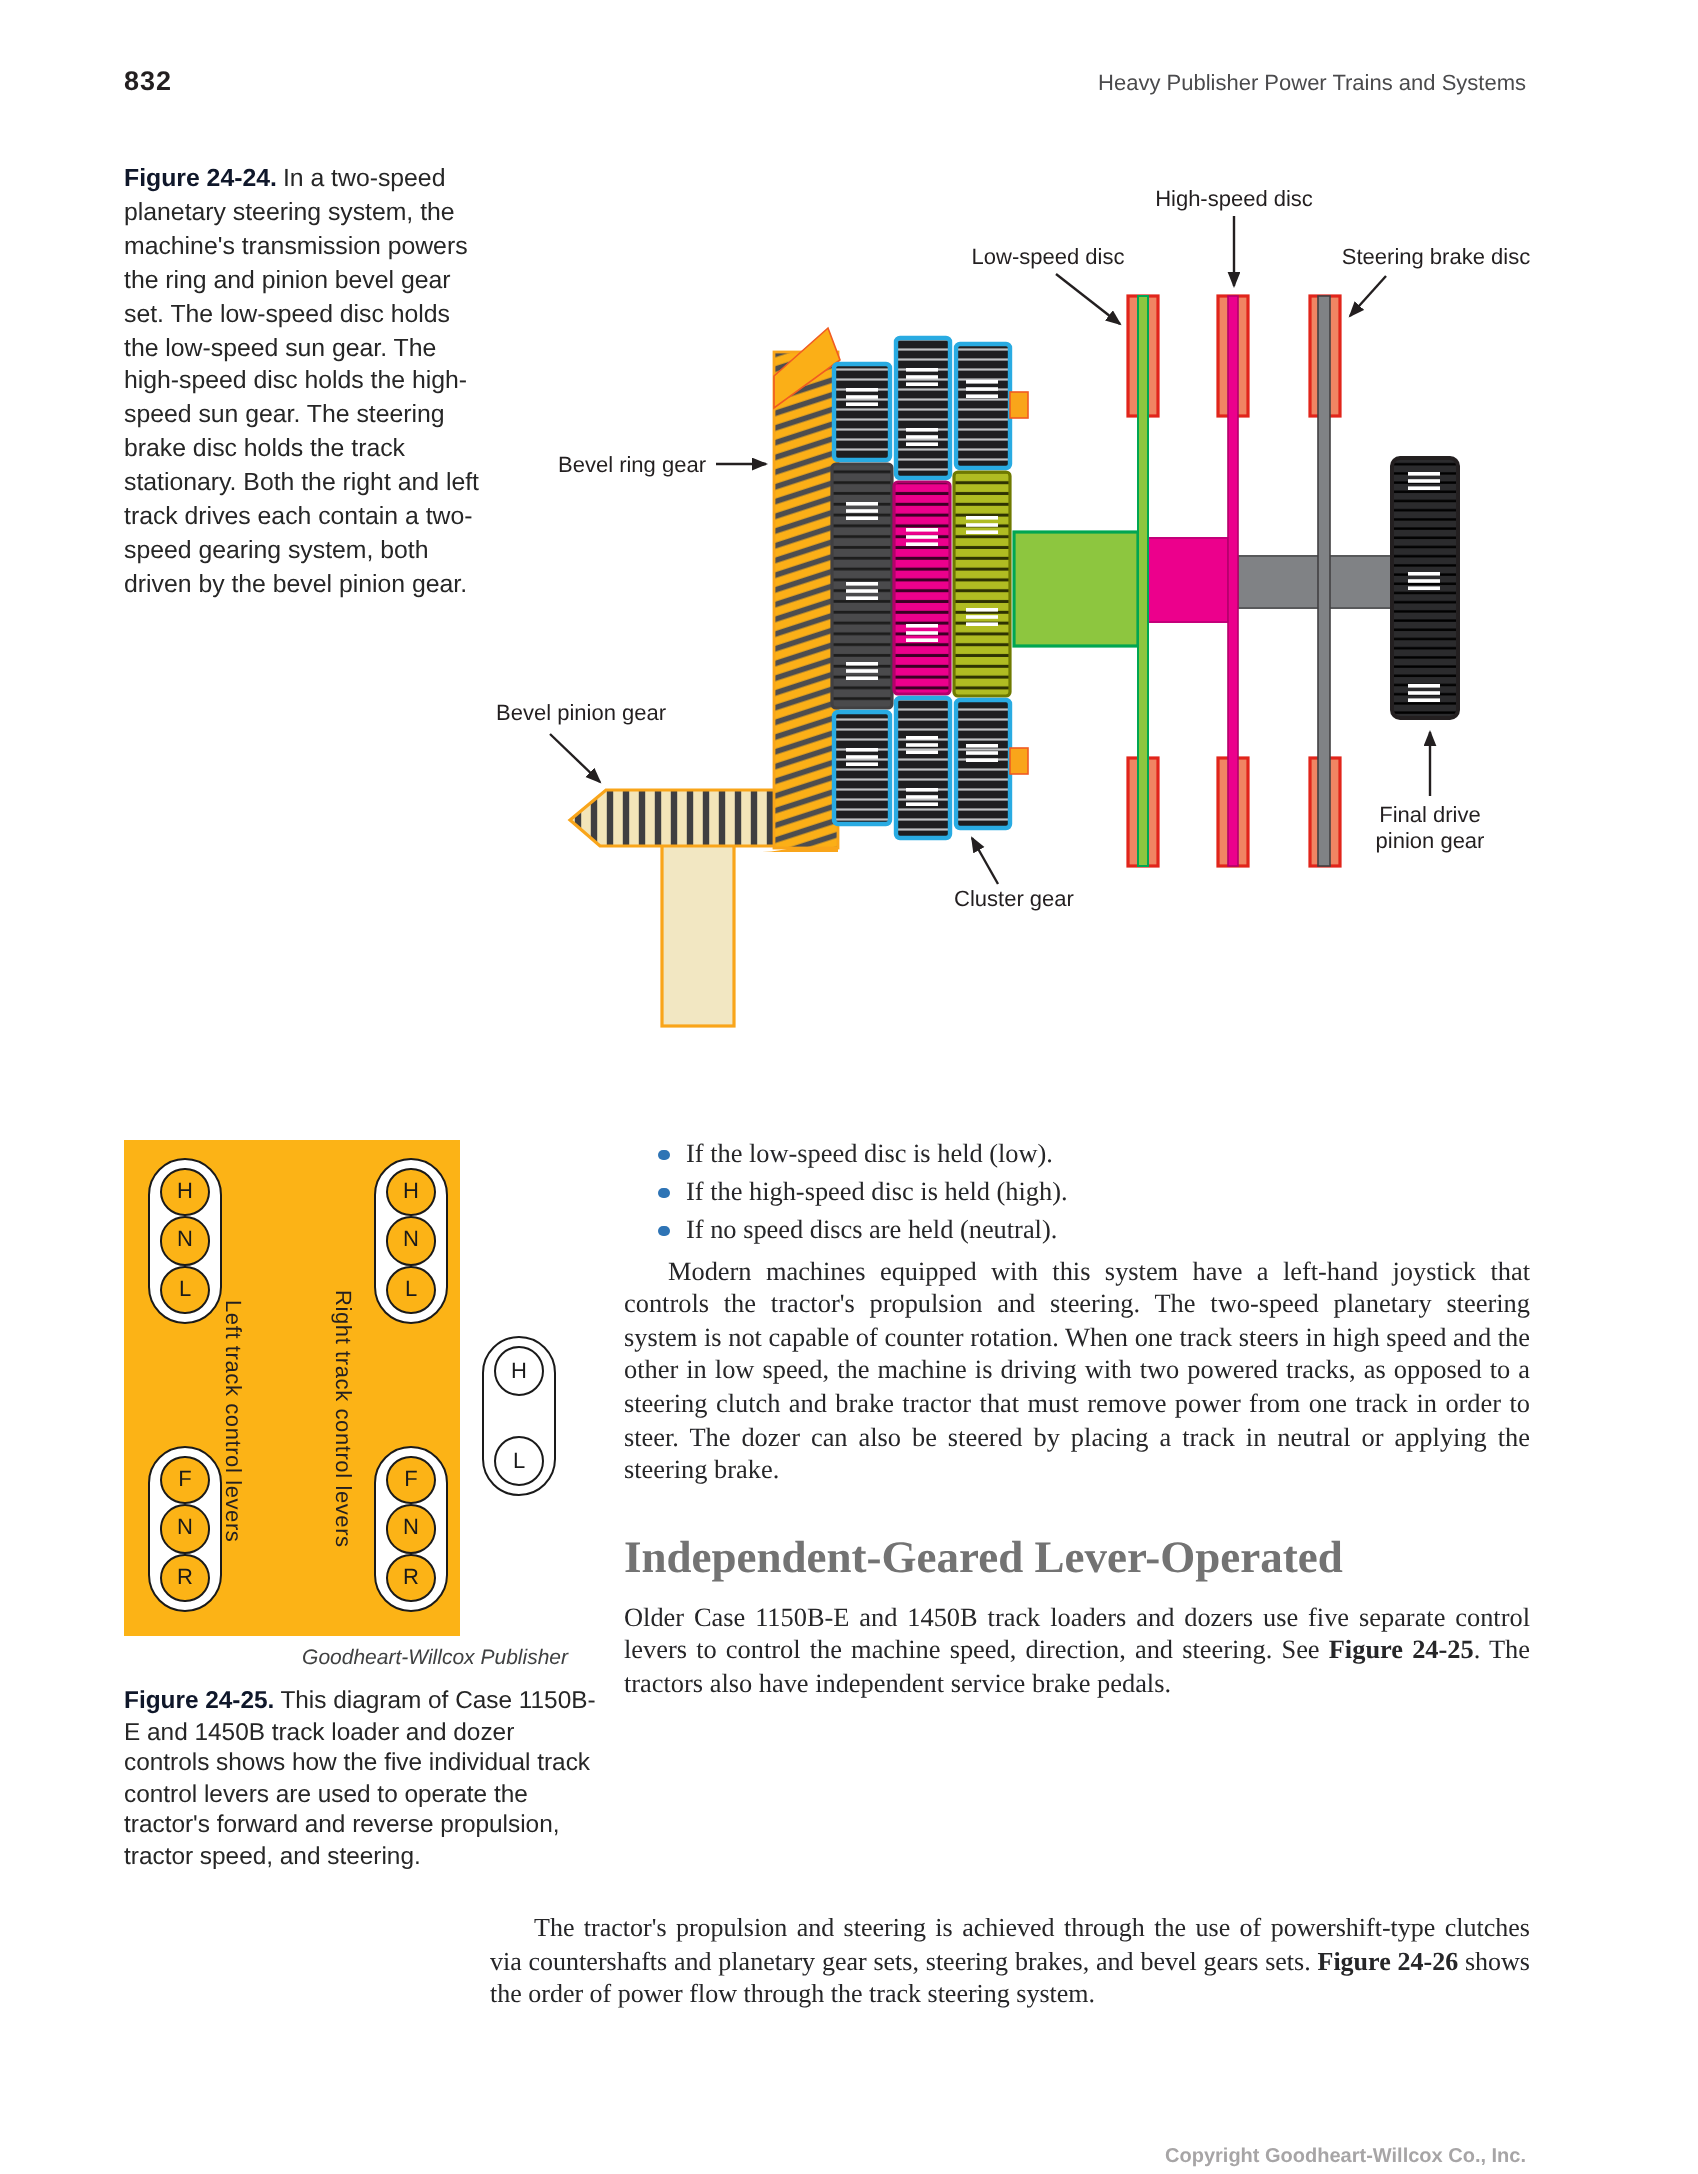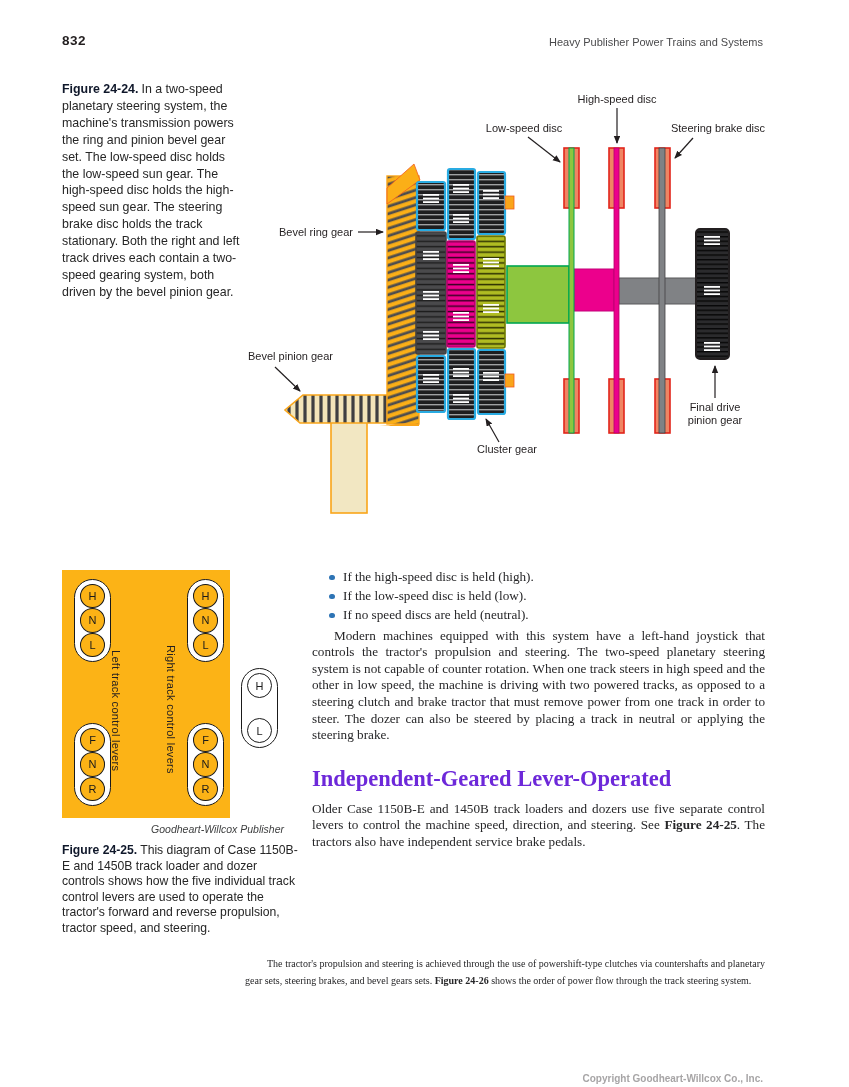--- a/index.html
+++ b/index.html
@@ -46,24 +46,24 @@
 
   
   .body-col { position:absolute; left:312px; top:563px; width:453px;
               font-family:"Liberation Serif", serif; font-size:13.2px; line-height:16.6px;
               color:#262628; text-align:justify; }
   .body-col p.indent { text-indent:22px; }
   ul.blue-bullets { list-style:none; margin:4px 0 3px 0; }
   ul.blue-bullets li { position:relative; padding-left:31px; line-height:19.2px; text-align:left; }
   ul.blue-bullets li::before { content:""; position:absolute; left:17px; top:7.5px;
               width:5.5px; height:5.5px; border-radius:50%; background:#2E74B5; }
-  h2.section { font-family:"Liberation Serif", serif; font-weight:bold; color:#6d28d9;
+  h2.section { font-family:"Liberation Serif", serif; font-weight:bold; color:#737373;
               font-size:22.5px; line-height:28px; margin:21px 0 8px 0; text-align:left; }
   .para-full { position:absolute; left:245px; top:956px; width:520px;
-              font-family:"Liberation Serif", serif; font-size:10px; line-height:16.6px;
+              font-family:"Liberation Serif", serif; font-size:13px; line-height:16.6px;
               color:#262628; text-align:justify; text-indent:22px; }
   .fig-ref { font-weight:bold; }
 
   
   .footer { position:absolute; right:86px; top:1073px; font-size:10px; color:#A7A5A6;font-weight:bold; }
 </style>
 </head>
 <body>
 
 <div class="page">
@@ -247,22 +247,22 @@
 
     <div class="fig2425-credit">Goodheart-Willcox Publisher</div>
   </div>
 
   <div class="cap cap-2425">
     <span class="cap-label">Figure 24-25.</span><span>This diagram of Case 1150B-E and 1450B track loader and dozer controls shows how the five individual track control levers are used to operate the tractor's forward and reverse propulsion, tractor speed, and steering.</span>
   </div>
 
   <div class="body-col">
     <ul class="blue-bullets">
+      <li><span>If the low-speed disc is held (low).</span></li>
       <li><span>If the high-speed disc is held (high).</span></li>
-      <li><span>If the low-speed disc is held (low).</span></li>
       <li><span>If no speed discs are held (neutral).</span></li>
     </ul>
     <p class="indent">Modern machines equipped with this system have a left-hand joystick that controls the tractor's propulsion and steering. The two-speed planetary steering system is not capable of counter rotation. When one track steers in high speed and the other in low speed, the machine is driving with two powered tracks, as opposed to a steering clutch and brake tractor that must remove power from one track in order to steer. The dozer can also be steered by placing a track in neutral or applying the steering brake.</p>
     <h2 class="section">
       <div>Independent-Geared Lever-Operated</div>
     </h2>
     <p><span>Older Case 1150B-E and 1450B track loaders and dozers use five separate control levers to control the machine speed, direction, and steering. See </span><span class="fig-ref">Figure 24-25</span><span>. The tractors also have independent service brake pedals.</span></p>
   </div>
 
   <div class="para-full">

